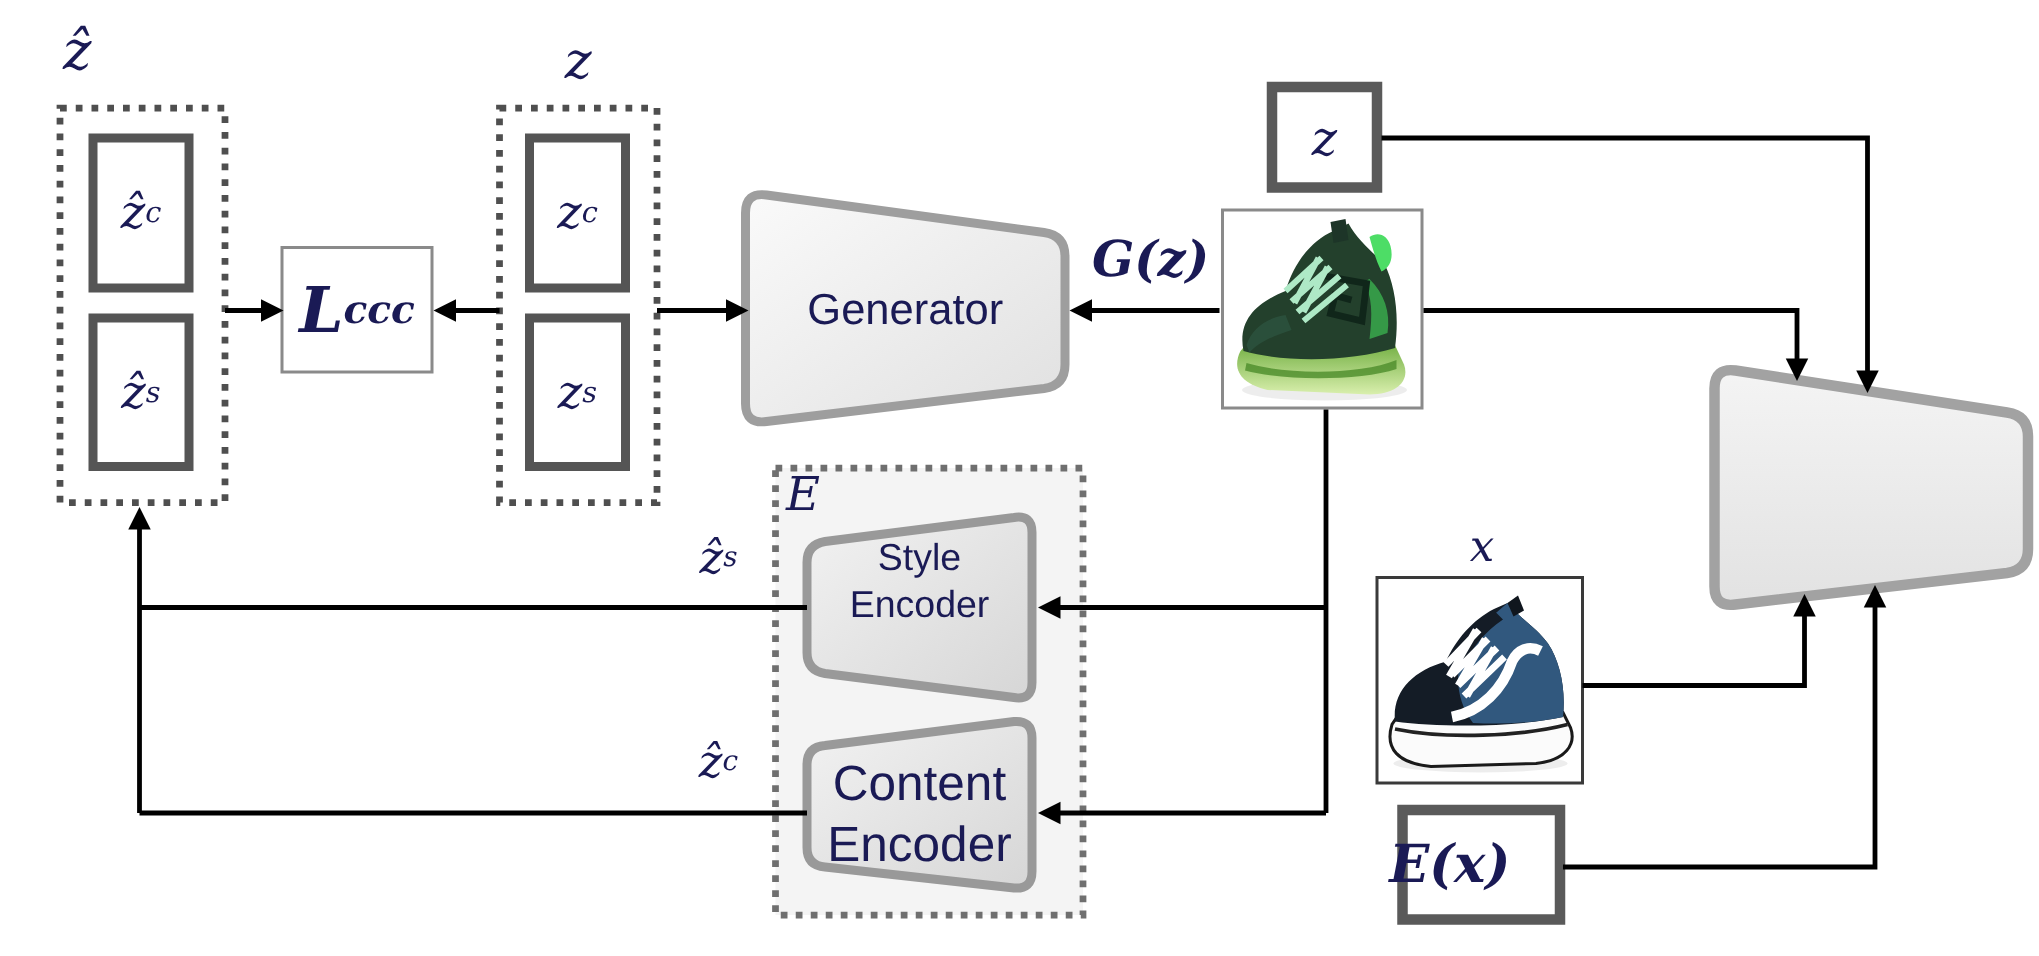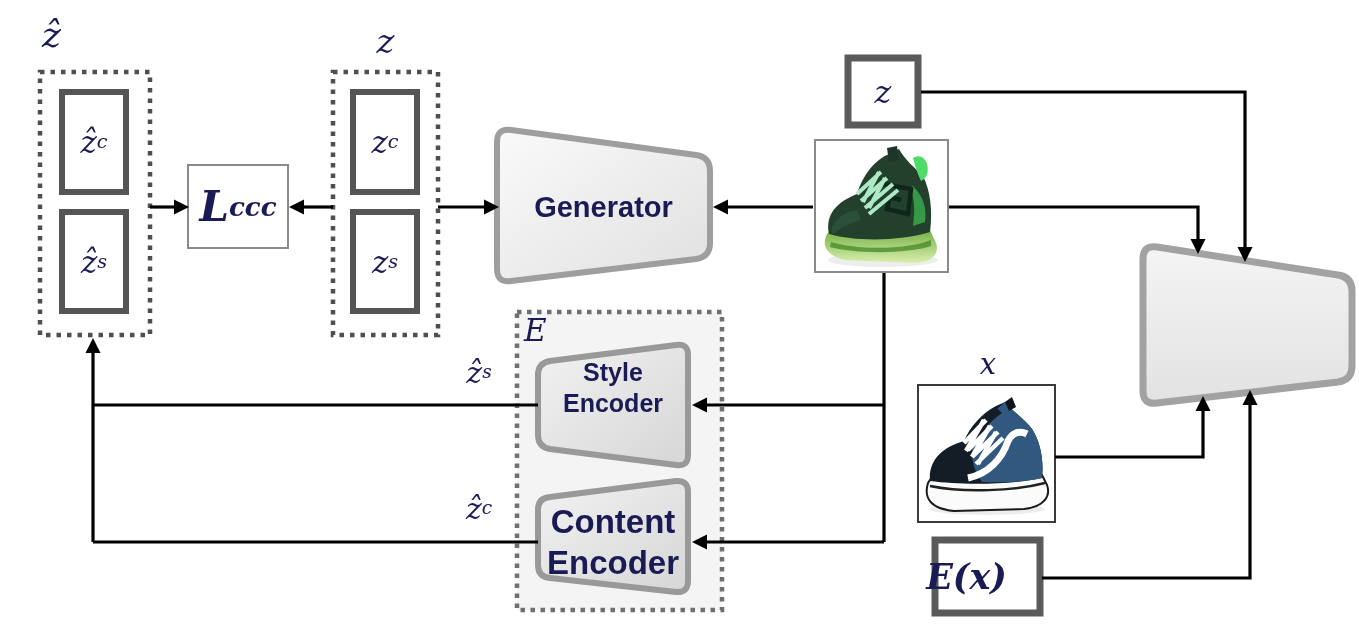--- a/index.html
+++ b/index.html
@@ -2,21 +2,21 @@
 <html><head>
 <meta charset="utf-8">
 <style>
   html,body{margin:0;padding:0;background:#ffffff;}
   .canvas{position:relative;width:1359px;height:637px;background:#ffffff;overflow:hidden;
           font-family:"Liberation Sans",sans-serif;}
   svg.layer{position:absolute;left:0;top:0;}
   .lbl{position:absolute;color:#1a1a55;display:flex;align-items:center;justify-content:center;
        text-align:center;white-space:pre-line;}
   .math{font-family:"DejaVu Serif","Liberation Serif",serif;font-style:italic;}
-  .sans{font-family:"Liberation Sans",sans-serif;font-weight:700;}
+  .sans{font-family:"Liberation Sans",sans-serif;font-weight:400;}
   .math sub{font-size:0.62em;font-style:italic;line-height:0;}
   .tl{justify-content:flex-start;align-items:flex-start;text-align:left;}
 </style>
 </head>
 <body>
 
 <div class="canvas">
 
   <svg class="layer" width="1359" height="637" viewBox="0 0 1359 637">
     <defs>
@@ -136,20 +136,21 @@
 
   <div class="lbl math" style="left:188px;top:165px;width:100px;height:83px;font-size:42px;font-weight:600;"><span>L</span><sub>ccc</sub></div>
 
   <div class="lbl math" style="left:333px;top:16px;width:105px;height:50px;font-size:34px;">z</div>
 
   <div class="lbl math" style="left:353px;top:92px;width:64px;height:100px;font-size:31px;"><span>z</span><sub>c</sub></div>
   <div class="lbl math" style="left:353px;top:212px;width:64px;height:99px;font-size:31px;"><span>z</span><sub>s</sub></div>
 
   <div class="lbl sans" style="left:497px;top:170px;width:213px;height:74px;font-size:29px;">Generator</div>
 
+  <div class="lbl math" style="left:722px;top:148px;width:90px;height:48px;font-size:33px;font-weight:600;">G(z)</div>
 
   <div class="lbl math" style="left:848px;top:58px;width:70px;height:67px;font-size:32px;">z</div>
 
 
   <div class="lbl math tl" style="left:524px;top:312px;width:40px;height:42px;font-size:31px;">E</div>
 
   <div class="lbl sans" style="left:538px;top:338px;width:150px;height:100px;font-size:25px;line-height:1.25;"><span><span>Style</span><br><span>Encoder</span></span></div>
 
   <div class="lbl sans" style="left:538px;top:490px;width:150px;height:104px;font-size:33px;line-height:1.25;"><span><span>Content</span><br><span>Encoder</span></span></div>
 

